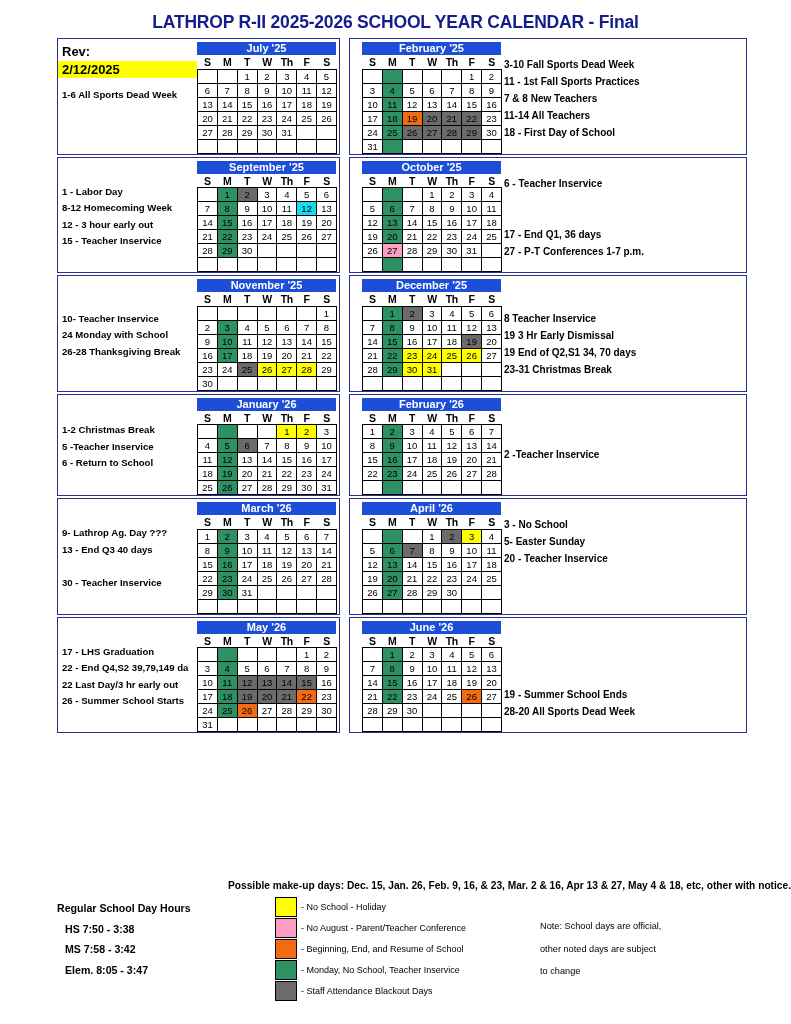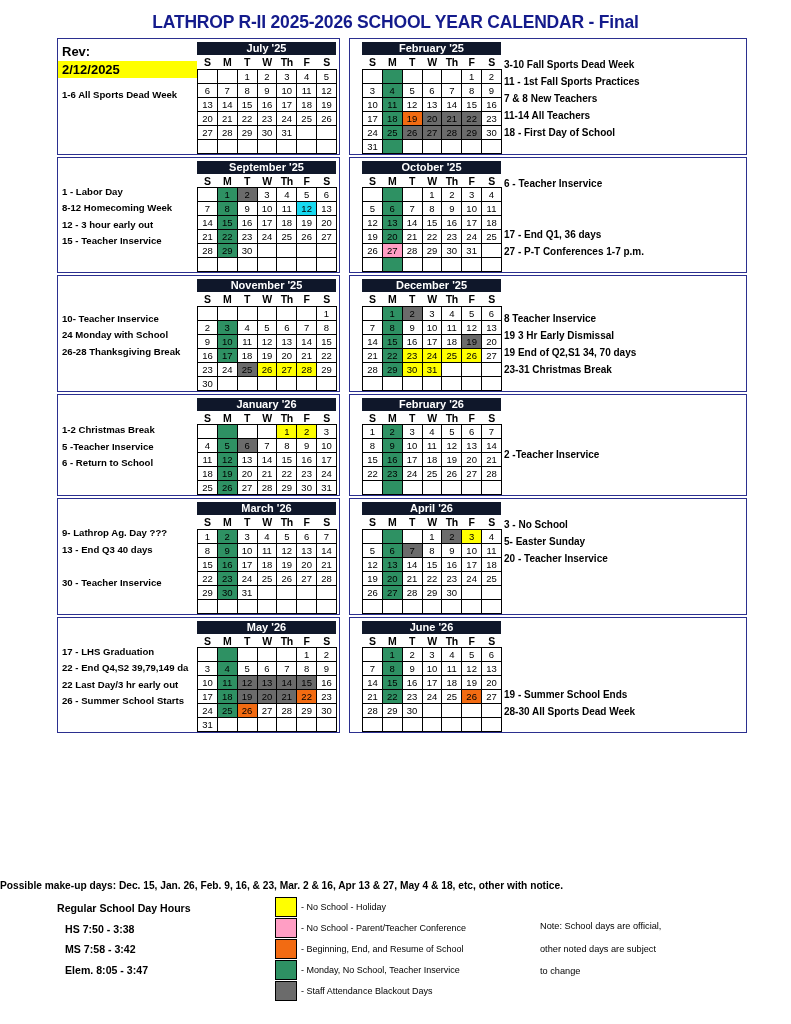--- a/index.html
+++ b/index.html
@@ -65,21 +65,21 @@
   .note.blank{visibility:hidden;}
 
   
   .rev{font-size:13px;font-weight:bold;line-height:1.35;}
   .rev .date{background:#ffff00;display:block;width:139px;margin-left:-4px;padding-left:4px;box-sizing:border-box;}
   .rev-spacer{height:9px;}
 
   
   .cal{ width:139px; box-sizing:border-box; }
   .mhead{
-    background:#0f172a;
+    background:#1d4ed8;
     color:#ffffff;
     font-size:11px;
     font-weight:bold;
     text-align:center;
     line-height:13px;
     height:13px;
     margin-top:3px;
   }
   table.grid{
     border-collapse:collapse;
@@ -115,21 +115,21 @@
   td.c-orange{background:#f26b12;font-weight:bold;}
   td.c-green{background:#2e9163;font-weight:bold;}
   td.c-cyan{background:#17d9f0;font-weight:bold;}
   td.c-gray{background:#6b6b6b;font-weight:bold;}
   td.bold{font-weight:bold;}
 
   
   .makeup{
     position:absolute;
     left:0;top:880px;width:791px;
-    text-align:left;
+    text-align:right;
     font-size:10.2px;
     font-weight:bold;
   }
   .footer{
     position:absolute;
     left:57px;top:896px;width:700px;
     display:flex;
   }
   .hours{width:208px;font-size:10.6px;font-weight:bold;line-height:1.95;padding-top:2px;}
   .hours .hh{padding-left:8px;}
@@ -1104,21 +1104,21 @@
                   <td></td>
                 </tr>
               </tbody>
             </table>
           </div>
           <div class="notes-right">
             <div class="note blank">.</div>
             <div class="note blank">.</div>
             <div class="note blank">.</div>
             <div class="note">19 - Summer School Ends</div>
-            <div class="note">28-30 All Sports Dead Week</div>
+            <div class="note">28-20 All Sports Dead Week</div>
           </div>
         </div>
       </div>
     </div>
 
   <div class="makeup">Possible make-up days: Dec. 15, Jan. 26, Feb. 9, 16, &amp; 23, Mar. 2 &amp; 16, Apr 13 &amp; 27, May 4 &amp; 18, etc, other with notice.</div>
 
   <div class="footer">
     <div class="hours">
       <div>Regular School Day Hours</div>
@@ -1126,21 +1126,21 @@
       <div class="hh">MS  7:58 - 3:42</div>
       <div class="hh">Elem.  8:05 - 3:47</div>
     </div>
     <div class="legend" id="legend-list">
         <div class="lrow">
           <div class="swatch" style="background: rgb(255, 255, 0);"></div>
           <div class="ltext">- No School - Holiday</div>
         </div>
         <div class="lrow">
           <div class="swatch" style="background: rgb(255, 158, 196);"></div>
-          <div class="ltext">- No School - Parent/Teacher Conference</div>
+          <div class="ltext">- No August - Parent/Teacher Conference</div>
         </div>
         <div class="lrow">
           <div class="swatch" style="background: rgb(242, 107, 18);"></div>
           <div class="ltext">- Beginning, End, and Resume of School</div>
         </div>
         <div class="lrow">
           <div class="swatch" style="background: rgb(46, 145, 99);"></div>
           <div class="ltext">- Monday, No School, Teacher Inservice</div>
         </div>
         <div class="lrow">

